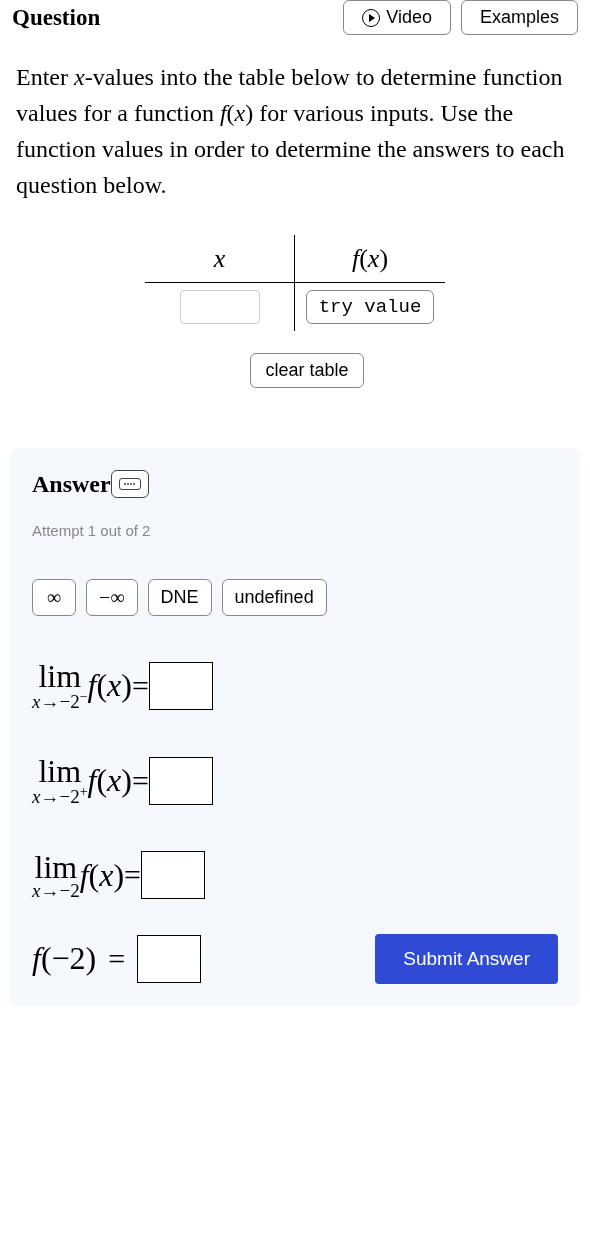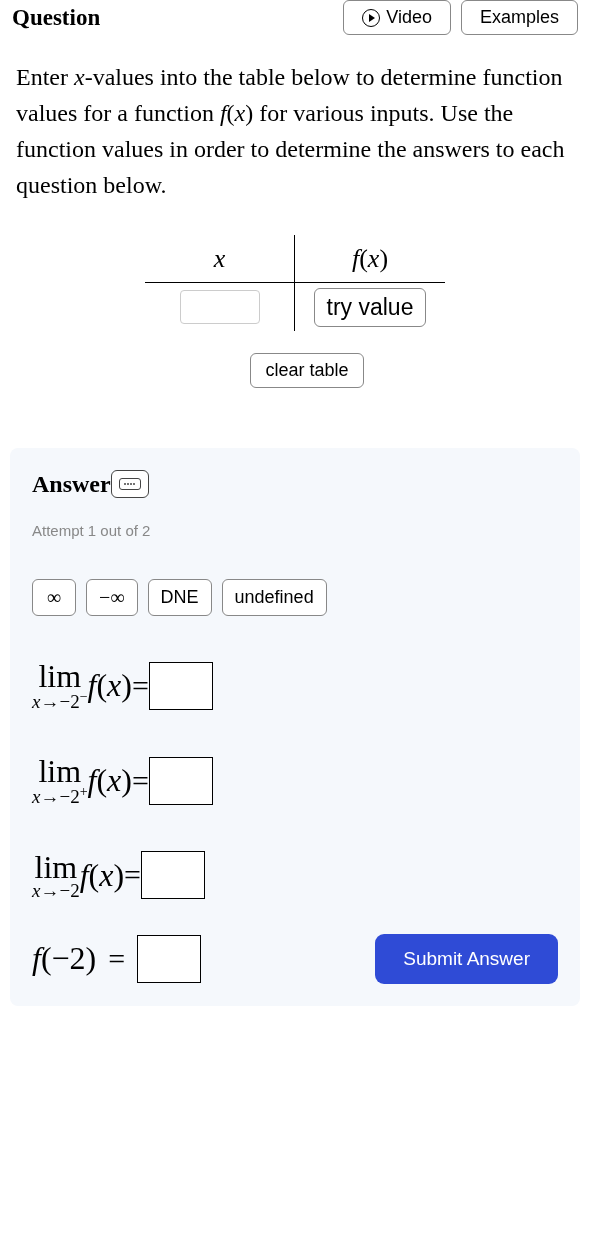--- a/index.html
+++ b/index.html
@@ -60,21 +60,21 @@
 }
 .hdr-left { border-bottom: 1.5px solid #000; border-right: 1.5px solid #000; }
 .hdr-right { border-bottom: 1.5px solid #000; }
 .body-left { border-right: 1.5px solid #000; }
 .x-input {
   width: 80px; height: 34px; border: 1px solid #ccc; border-radius: 4px;
   font-size: 18px; text-align: center;
 }
 .try-btn {
   border: 1px solid #888; border-radius: 6px; padding: 5px 12px;
-  font-family: Liberation Sans, sans-serif; font-size: 23px; background: #fff; cursor: pointer; text-align: center;
+  font-family: Liberation Mono, monospace; font-size: 19px; background: #fff; cursor: pointer; text-align: center;
 }
 .clear-btn {
   border: 1px solid #888; border-radius: 6px; padding: 6px 14px;
   font-family: Arial, sans-serif; font-size: 18px; background: #fff; cursor: pointer;
   margin-top: 22px;
   margin-left: 24px;
 }
 .answer-panel {
   background: #f5f8fc;
   margin: 60px 10px 0 10px;
@@ -114,21 +114,21 @@
 .limit-bot { font-size: 19px; font-family: 'Times New Roman', serif; margin-top: -2px; }
 .sup-sign { font-size: 14px; vertical-align: super; }
 .fx-text { font-size: 32px; font-family: 'Times New Roman', serif; }
 .eq { font-size: 30px; font-family: 'Times New Roman', serif; }
 .answer-box {
   width: 64px; height: 48px; border: 1.5px solid #000; background: #fff;
 }
 .last-row { display: flex; align-items: center; justify-content: space-between; margin-top: 34px; }
 .last-row-left { display: flex; align-items: center; gap: 12px; }
 .submit-btn {
-  background: #2f4bd6; color: #fff; border: none; border-radius: 9px;
+  background: #2f4bd6; color: #fff; border: none; border-radius: 4px;
   padding: 14px 28px; font-family: Arial, sans-serif; font-size: 19px; cursor: pointer;
 }
 </style>
 </head>
 <body>
 
 <div class="top-bar">
   <div class="question-label">Question</div>
   <div class="top-buttons">
     <button class="btn-outline">

